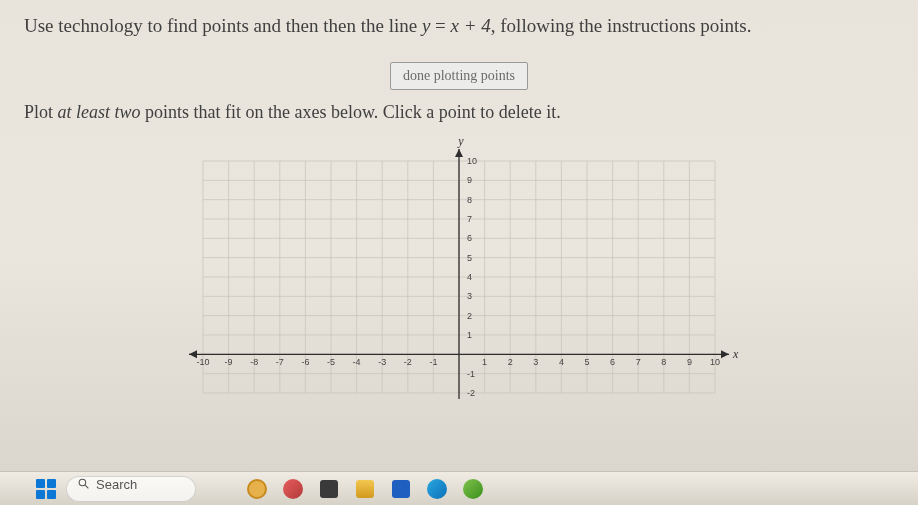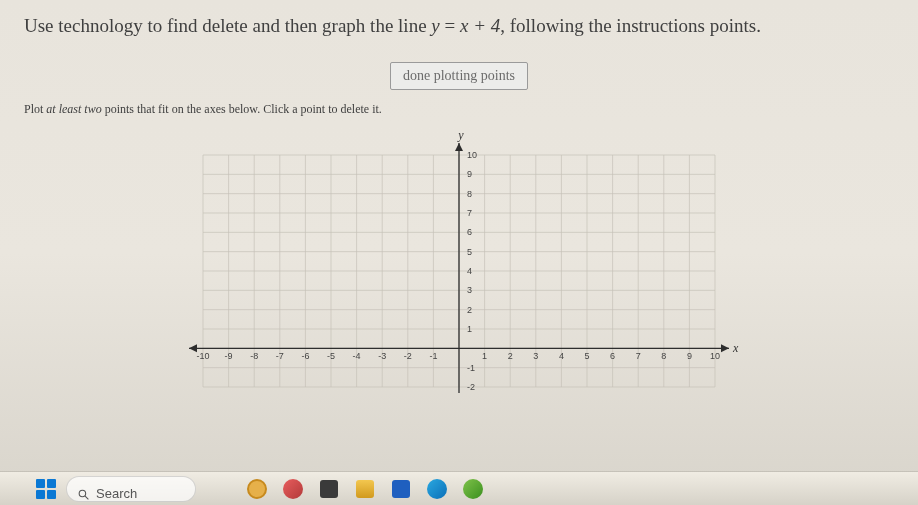--- a/index.html
+++ b/index.html
@@ -26,21 +26,21 @@
       background: #ececea;
       color: #6b6b6b;
       font-family: Georgia, serif;
       font-size: 14px;
       padding: 5px 12px;
       border-radius: 2px;
       cursor: pointer;
     }
     .instruction {
       padding: 4px 12px 8px 24px;
-      font-size: 12px;
+      font-size: 18px;
       color: #404040;
     }
     .instruction em { font-style: italic; }
     .graph-area {
       display: flex;
       justify-content: center;
       margin-top: 6px;
     }
     svg.plot { display: block; }
     .axis-line { stroke: #2d2d2d; stroke-width: 1.3; }
@@ -74,21 +74,21 @@
       width: 20px; height: 20px;
       display: grid;
       grid-template-columns: 1fr 1fr;
       grid-template-rows: 1fr 1fr;
       gap: 2px;
     }
     .win-logo > div { border-radius: 1px; }
     .wl-a { background:#0a78d4; } .wl-b { background:#0a78d4; }
     .wl-c { background:#0a78d4; } .wl-d { background:#0a78d4; }
     .search-box {
-      display: flex; align-items: flex-end;
+      display: flex; align-items: flex-start;
       background: rgba(255,255,255,0.7);
       border: 1px solid rgba(0,0,0,0.15);
       border-radius: 16px;
       height: 26px;
       padding: 0 10px;
       color: #555;
       font-size: 13px;
       gap: 6px;
       min-width: 130px;
     }
@@ -99,21 +99,21 @@
       display: flex; align-items: center; justify-content: center;
     }
     .tb-gap { flex: 0 0 28px; }
     .ico-c { width: 20px; height: 20px; border-radius: 50%; }
     .ico-sq { width: 18px; height: 18px; border-radius: 3px; }
   </style>
 </head>
 <body>
 
 <div class="prompt">
-  <span>Use technology to find delete and then graph the line </span><span class="math">y</span><span> = </span><span class="math">x + 4</span><span>, following the instructions points.</span>
+  <span>Use technology to find points and then then the line </span><span class="math">y</span><span> = </span><span class="math">x + 4</span><span>, following the instructions points.</span>
 </div>
 
 <div class="done-btn-wrap">
   <button class="done-btn">done plotting points</button>
 </div>
 
 <div class="instruction">
   <span>Plot </span><em>at least two</em><span> points that fit on the axes below. Click a point to delete it.</span>
 </div>
 

